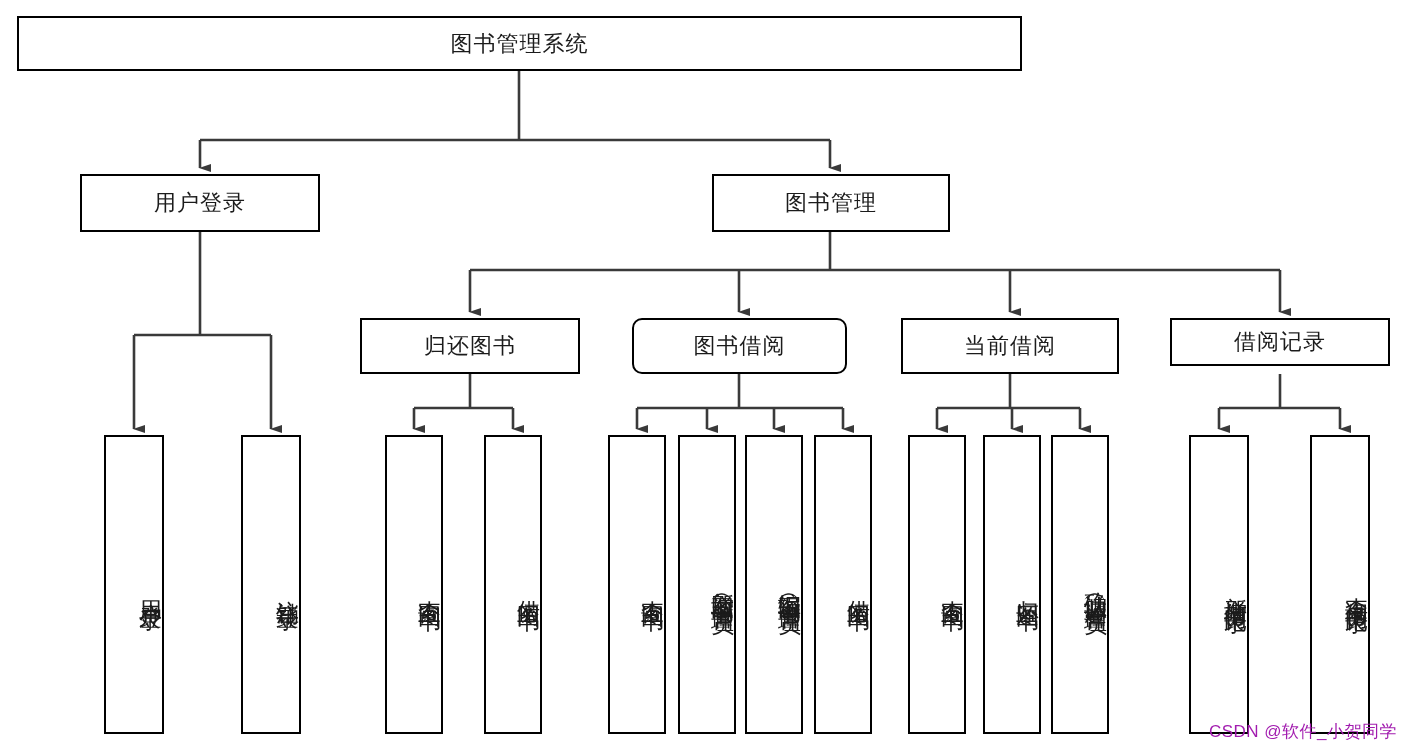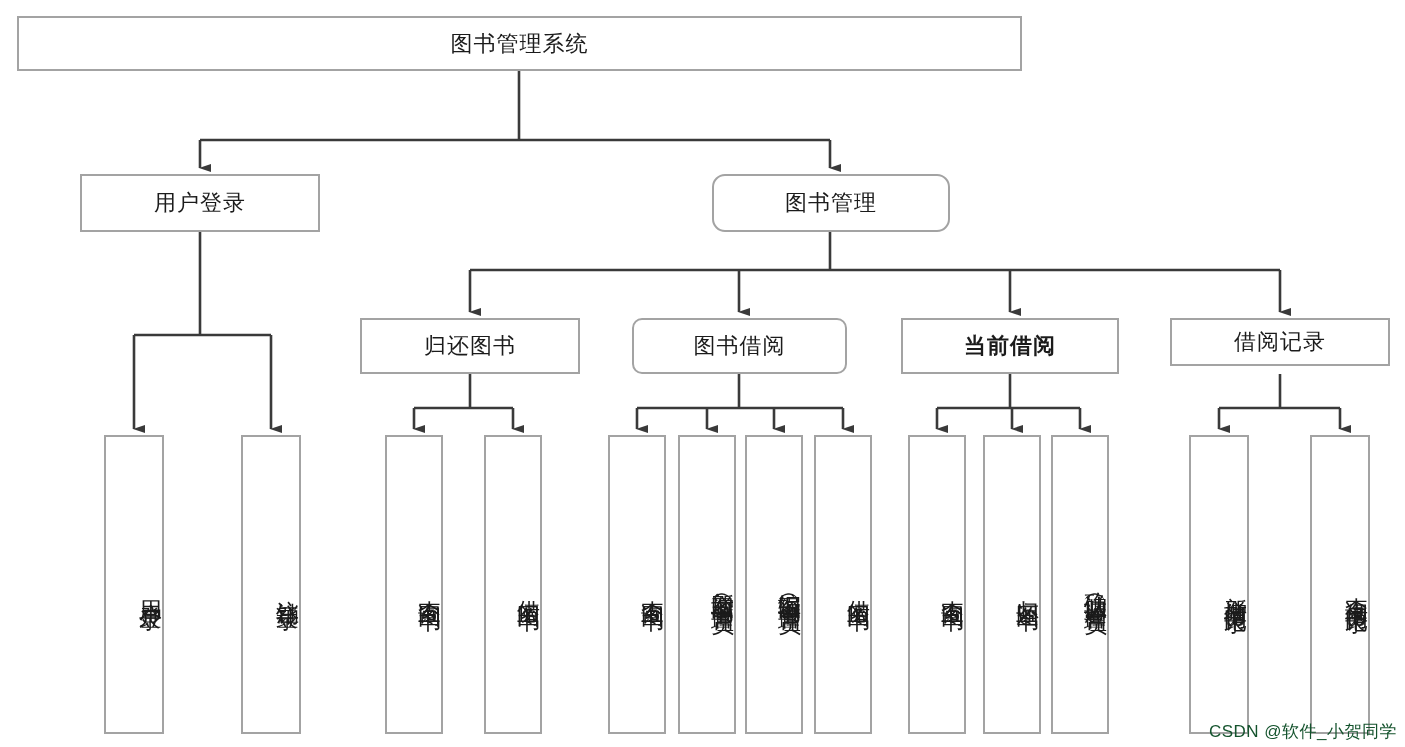--- a/index.html
+++ b/index.html
@@ -3,21 +3,21 @@
 <meta charset="utf-8">
 <style>
   html,body{margin:0;padding:0;background:#ffffff;}
   body{font-family:"Liberation Sans","DejaVu Sans",sans-serif;}
   #canvas{position:relative;width:1405px;height:747px;background:#ffffff;overflow:hidden;}
   svg#wires{position:absolute;left:0;top:0;width:1405px;height:747px;pointer-events:none;}
   .node{
     position:absolute;
     box-sizing:border-box;
     background:#ffffff;
-    border:2px solid #a3a3a3;
+    border:2px solid #000000;
     display:flex;
     align-items:center;
     justify-content:center;
     color:#1b1b1b;
   }
   .node.h{ font-size:22px; letter-spacing:1px; }
   .node.v{
     writing-mode:vertical-rl;
     text-orientation:upright;
     font-size:23px;
@@ -31,21 +31,21 @@
     writing-mode:vertical-rl;
     text-orientation:upright;
     display:block;
     white-space:nowrap;
   }
   #watermark{
     position:absolute;
     right:8px;
     bottom:4px;
     font-size:17px;
-    color:#14532d;
+    color:#a21caf;
     white-space:nowrap;
     letter-spacing:0.5px;
   }
 </style>
 </head>
 <body>
 
 <div id="canvas">
 
   <svg id="wires" viewBox="0 0 1405 747">
@@ -101,31 +101,31 @@
     </g>
   </svg>
 
   <div class="node h" style="left:17px;top:16px;width:1005px;height:55px;">
     <span>图书管理系统</span>
   </div>
 
   <div class="node h" style="left:80px;top:174px;width:240px;height:58px;">
     <span>用户登录</span>
   </div>
-  <div class="node h" style="left:712px;top:174px;width:238px;height:58px;border-radius:13px;">
+  <div class="node h" style="left:712px;top:174px;width:238px;height:58px;">
     <span>图书管理</span>
   </div>
 
   <div class="node h" style="left:360px;top:318px;width:220px;height:56px;">
     <span>归还图书</span>
   </div>
   <div class="node h" style="left:632px;top:318px;width:215px;height:56px;border-radius:10px;">
     <span>图书借阅</span>
   </div>
-  <div class="node h" style="left:901px;top:318px;width:218px;height:56px;font-weight:bold;">
+  <div class="node h" style="left:901px;top:318px;width:218px;height:56px;">
     <span>当前借阅</span>
   </div>
   <div class="node h" style="left:1170px;top:318px;width:220px;height:48px;">
     <span>借阅记录</span>
   </div>
 
   <div class="node v" style="left:104px;top:435px;width:60px;height:299px;">
     <span class="vtext">用户登录</span>
   </div>
   <div class="node v" style="left:241px;top:435px;width:60px;height:299px;">

